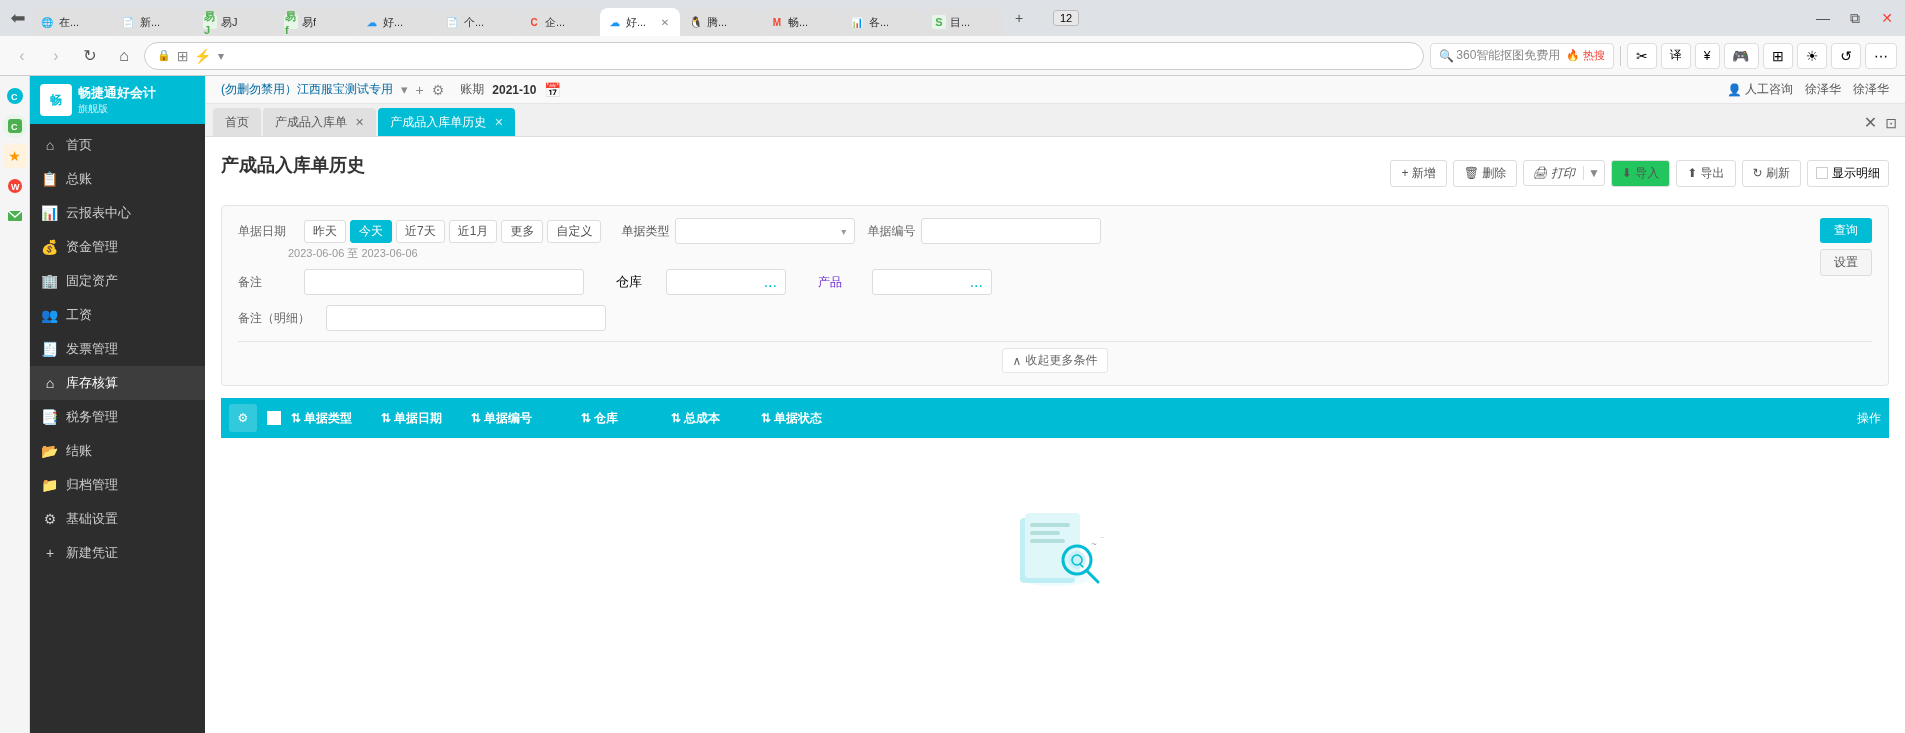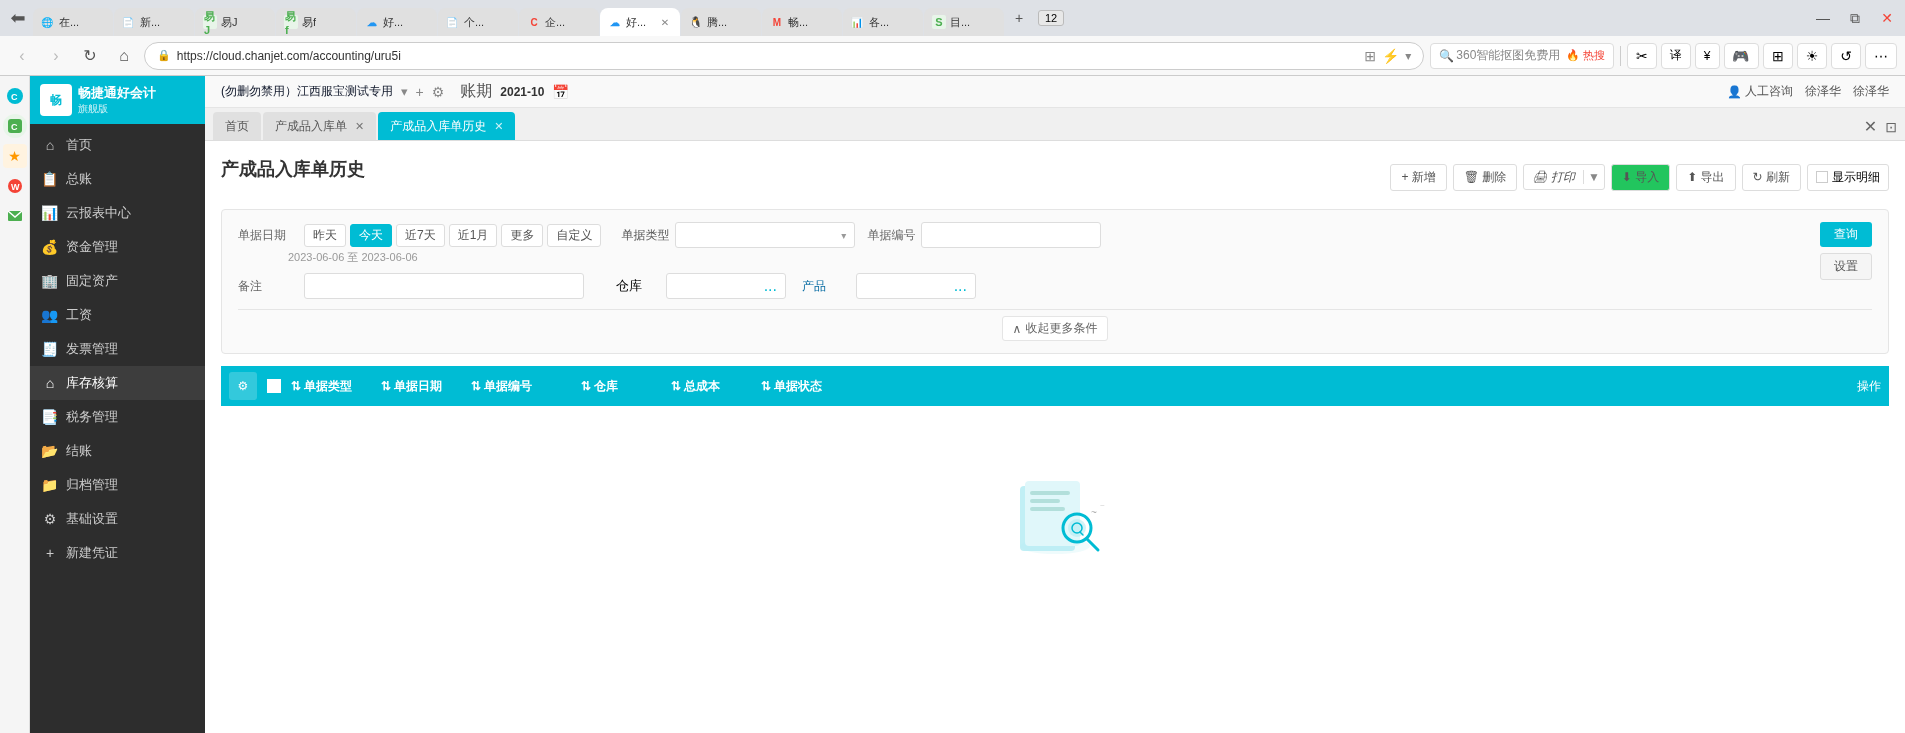--- a/index.html
+++ b/index.html
@@ -136,37 +136,36 @@
     <div class="tab" style="background:#e0e0e0;">
       <span class="tab-icon" style="color:#4CAF50;">📊</span>
       <span class="tab-title">各...</span>
     </div>
     <div class="tab" style="background:#e0e0e0;">
       <span class="tab-icon" style="color:#4CAF50; font-weight:bold; background:#e8f5e9; font-size:11px; padding:1px; border-radius:2px;">S</span>
       <span class="tab-title">目...</span>
     </div>
 
     <div class="tab-bar-btn">+</div>
-    <div style="margin-left:4px; border:1px solid #bbb; border-radius:3px; padding:1px 6px; font-size:11px; background:#e8e8e8; cursor:pointer;">12</div>
+    <div style="margin-left:19px; border:1px solid #bbb; border-radius:3px; padding:1px 6px; font-size:11px; background:#e8e8e8; cursor:pointer;">12</div>
 
     <div style="margin-left:auto; display:flex; gap:4px;">
       <div class="tab-bar-btn">—</div>
       <div class="tab-bar-btn">⧉</div>
       <div class="tab-bar-btn" style="color:#f44336;">✕</div>
     </div>
   </div>
 
   <div class="address-bar">
     <div class="nav-btn disabled">‹</div>
     <div class="nav-btn disabled">›</div>
     <div class="nav-btn">↻</div>
     <div class="nav-btn">⌂</div>
     <div class="url-bar">
       <span class="url-lock">🔒</span>
-      <span class="url-text">https://cloud.chanjet.com/accounting/uru5i</span>
       <span style="color:#888; font-size:14px;">⊞</span>
       <span style="color:#2196F3; font-size:14px;">⚡</span>
       <span style="color:#888; font-size:12px;">▾</span>
     </div>
     <div class="toolbar-right">
       <div style="display:flex; align-items:center; gap:2px; background:#fff; border:1px solid #ddd; border-radius:4px; padding:2px 8px; height:26px; font-size:12px; cursor:pointer;">
         <span>🔍</span>
         <span style="color:#888;">360智能抠图免费用</span>
         <span style="color:#f44336; font-weight:normal; font-size:11px; margin-left:4px;">🔥 热搜</span>
       </div>
@@ -278,25 +277,25 @@
         <div class="sidebar-item">
           <span class="sidebar-item-icon">+</span>
           <span>新建凭证</span>
         </div>
       </div>
     </div>
 
     <div class="content-area">
 
       <div style="display:flex; align-items:center; padding:5px 16px; background:#f9f9f9; border-bottom:1px solid #e5e5e5; gap:8px;">
-        <span style="font-size:12px; color:#0f172a;">(勿删勿禁用）江西服宝测试专用</span>
+        <span style="font-size:12px; color:#0369a1;">(勿删勿禁用）江西服宝测试专用</span>
         <span style="color:#888;">▾</span>
         <span style="color:#888; font-size:14px; cursor:pointer;">+</span>
         <span style="color:#888; font-size:14px; cursor:pointer;">⚙</span>
-        <span style="font-size:16px; color:#555; margin-left:8px;">账期</span>
+        <span style="font-size:12px; color:#555; margin-left:8px;">账期</span>
         <span style="font-size:12px; color:#333; font-weight:bold;">2021-10</span>
         <span style="color:#888; font-size:14px; cursor:pointer;">📅</span>
         <div style="margin-left:auto; display:flex; align-items:center; gap:12px;">
           <span style="font-size:12px; color:#555; cursor:pointer; display:flex; align-items:center; gap:3px;">
             <span>👤</span>
             <span>人工咨询</span>
           </span>
           <span style="font-size:12px; color:#555; cursor:pointer; display:flex; align-items:center; gap:3px;">徐泽华</span>
           <span style="font-size:12px; color:#555;">徐泽华</span>
         </div>
@@ -375,29 +374,33 @@
           <div class="filter-row">
             <span class="filter-label">备注</span>
             <input type="text" class="filter-input" style="width: 280px;">
             <span style="margin-left:16px;">仓库</span>
             <div style="display:flex; align-items:center; gap:4px; margin-left:8px;">
               <div class="filter-select" style="min-width:120px;">
                 <span style="flex:1"></span>
                 <span class="filter-dots">...</span>
               </div>
             </div>
-            <span style="font-size:12px; color:#0369a1; min-width:30px;">产品</span>
+            <span style="margin-left:16px; font-size:12px; color:#6d28d9; min-width:30px;">产品</span>
             <div style="display:flex; align-items:center; gap:4px; margin-left:8px;">
               <div class="filter-select" style="min-width:120px;">
                 <span style="flex:1"></span>
                 <span class="filter-dots">...</span>
               </div>
             </div>
           </div>
 
+          <div class="filter-row">
+            <span class="filter-label">备注（明细）</span>
+            <input type="text" class="filter-input" style="width: 280px;">
+          </div>
 
           <div style="display:flex; align-items:center; justify-content:center; padding:6px 0 0; border-top:1px solid #e5e5e5; margin-top:4px;">
             <button class="collapse-btn">
               <span>∧</span>
               <span>收起更多条件</span>
             </button>
           </div>
         </div>
 
         <div style="display:flex; align-items:center; background:#00bcd4; padding:6px 8px; gap:10px; margin-top:12px;">

